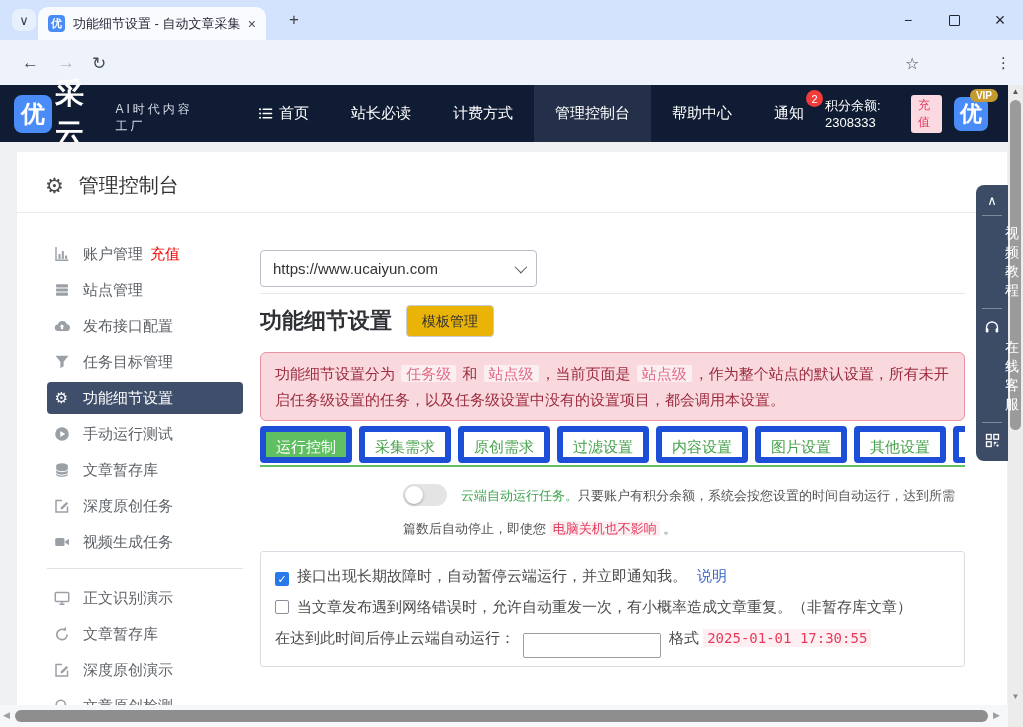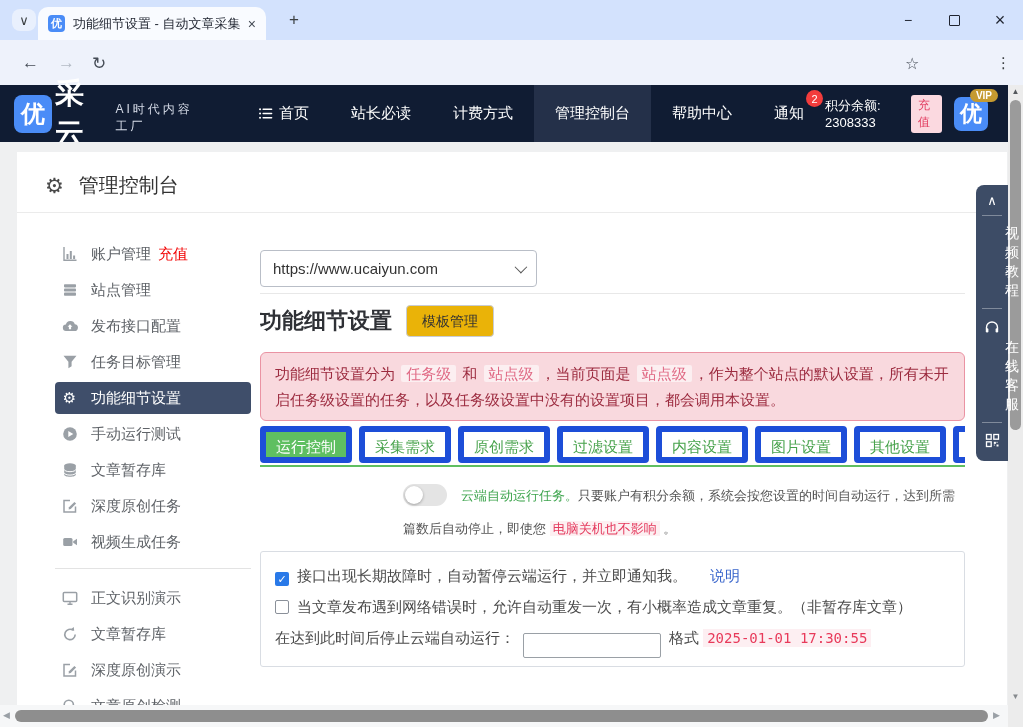--- a/index.html
+++ b/index.html
@@ -59,21 +59,21 @@
   .vip-badge{position:absolute;top:-8px;right:-10px;background:#c59a30;color:#fff;font-size:10px;font-weight:bold;
     border-radius:8px;padding:1px 6px;}
   
   .content{position:absolute;left:0;top:142px;width:1008px;height:563px;background:#eff0f1;}
   .card{position:absolute;left:17px;top:10px;width:990px;height:553px;background:#fff;overflow:hidden;}
   .card-header{position:absolute;left:28px;top:20px;display:flex;align-items:center;}
   .gear-glyph{font-size:21px;color:#4a4a4a;}
   .page-title{font-size:20px;color:#333;margin-left:15px;}
   .card-hr{position:absolute;left:0;top:60px;width:990px;border-top:1px solid #ebebeb;}
   
-  .sidebar{position:absolute;left:38px;top:86px;width:196px;}
+  .sidebar{position:absolute;left:30px;top:86px;width:196px;}
   .sb-item{height:32px;display:flex;align-items:center;margin-bottom:4px;border-radius:4px;padding-left:6px;box-sizing:border-box;}
   .sb-ico{width:17px;height:17px;color:#9aa0a6;display:flex;align-items:center;justify-content:center;flex:0 0 auto;font-size:15px;}
   .sb-label{font-size:15px;color:#5f6368;margin-left:13px;white-space:nowrap;}
   .sb-extra{font-size:15px;color:#f20000;margin-left:7px;}
   .sb-item.active{background:#3f4e6a;}
   .sb-item.active .sb-ico{color:#fff;}
   .sb-item.active .sb-label{color:#fff;}
   .sb-divider{border-top:1px solid #e3e3e3;margin:10px 0 13px 0;}
   
   .main{position:absolute;left:243px;top:98px;width:705px;height:455px;overflow:hidden;}
@@ -102,21 +102,21 @@
   .intro-lead{color:#3da44d;}
   .intro-hl{color:#e4395d;background:#fdf0f2;padding:0 3px;}
   .form-row{margin-top:6px;display:flex;}
   .row-label{width:143px;flex:0 0 auto;padding-top:32px;font-size:15px;color:#5d646b;box-sizing:border-box;}
   .opt-box{flex:1;border:1px solid #d9dde3;border-radius:3px;padding:8px 14px;font-size:15px;color:#4a4a4a;
     line-height:31px;box-sizing:border-box;}
   .cb{display:inline-block;width:14px;height:14px;border-radius:2px;vertical-align:-2px;margin-right:8px;
     box-sizing:border-box;text-align:center;}
   .cb.on{background:#2979e8;color:#fff;font-size:11px;line-height:14px;}
   .cb.off{border:1px solid #8a9099;background:#fff;}
-  .opt-link{color:#3a66cc;margin-left:23px;}
+  .opt-link{color:#3a66cc;margin-left:10px;}
   .stop-input{width:138px;height:25px;border:1px solid #9aa0a6;border-radius:2px;margin:0 8px;vertical-align:-7px;
     font-size:14px;padding:0 4px;box-sizing:border-box;background:#fff;}
   .fmt-value{font-family:"DejaVu Sans Mono",monospace;font-size:14px;color:#e83a5a;background:#fdeff2;padding:1px 4px;}
   
   .side-widget{position:absolute;left:976px;top:185px;width:32px;background:#3d4c66;border-radius:8px 0 0 8px;
     display:flex;flex-direction:column;align-items:center;padding:10px 0;color:#fff;z-index:5;}
   .w-chevron{font-size:13px;color:#fff;line-height:12px;}
   .wdivider{width:20px;border-top:1px solid rgba(255,255,255,.35);margin:8px 0;}
   .vtext{width:16px;font-size:14px;line-height:19px;text-align:center;word-break:break-all;color:#fff;margin-left:40px;}
   .w-ico{margin:2px 0 3px 0;display:flex;}

